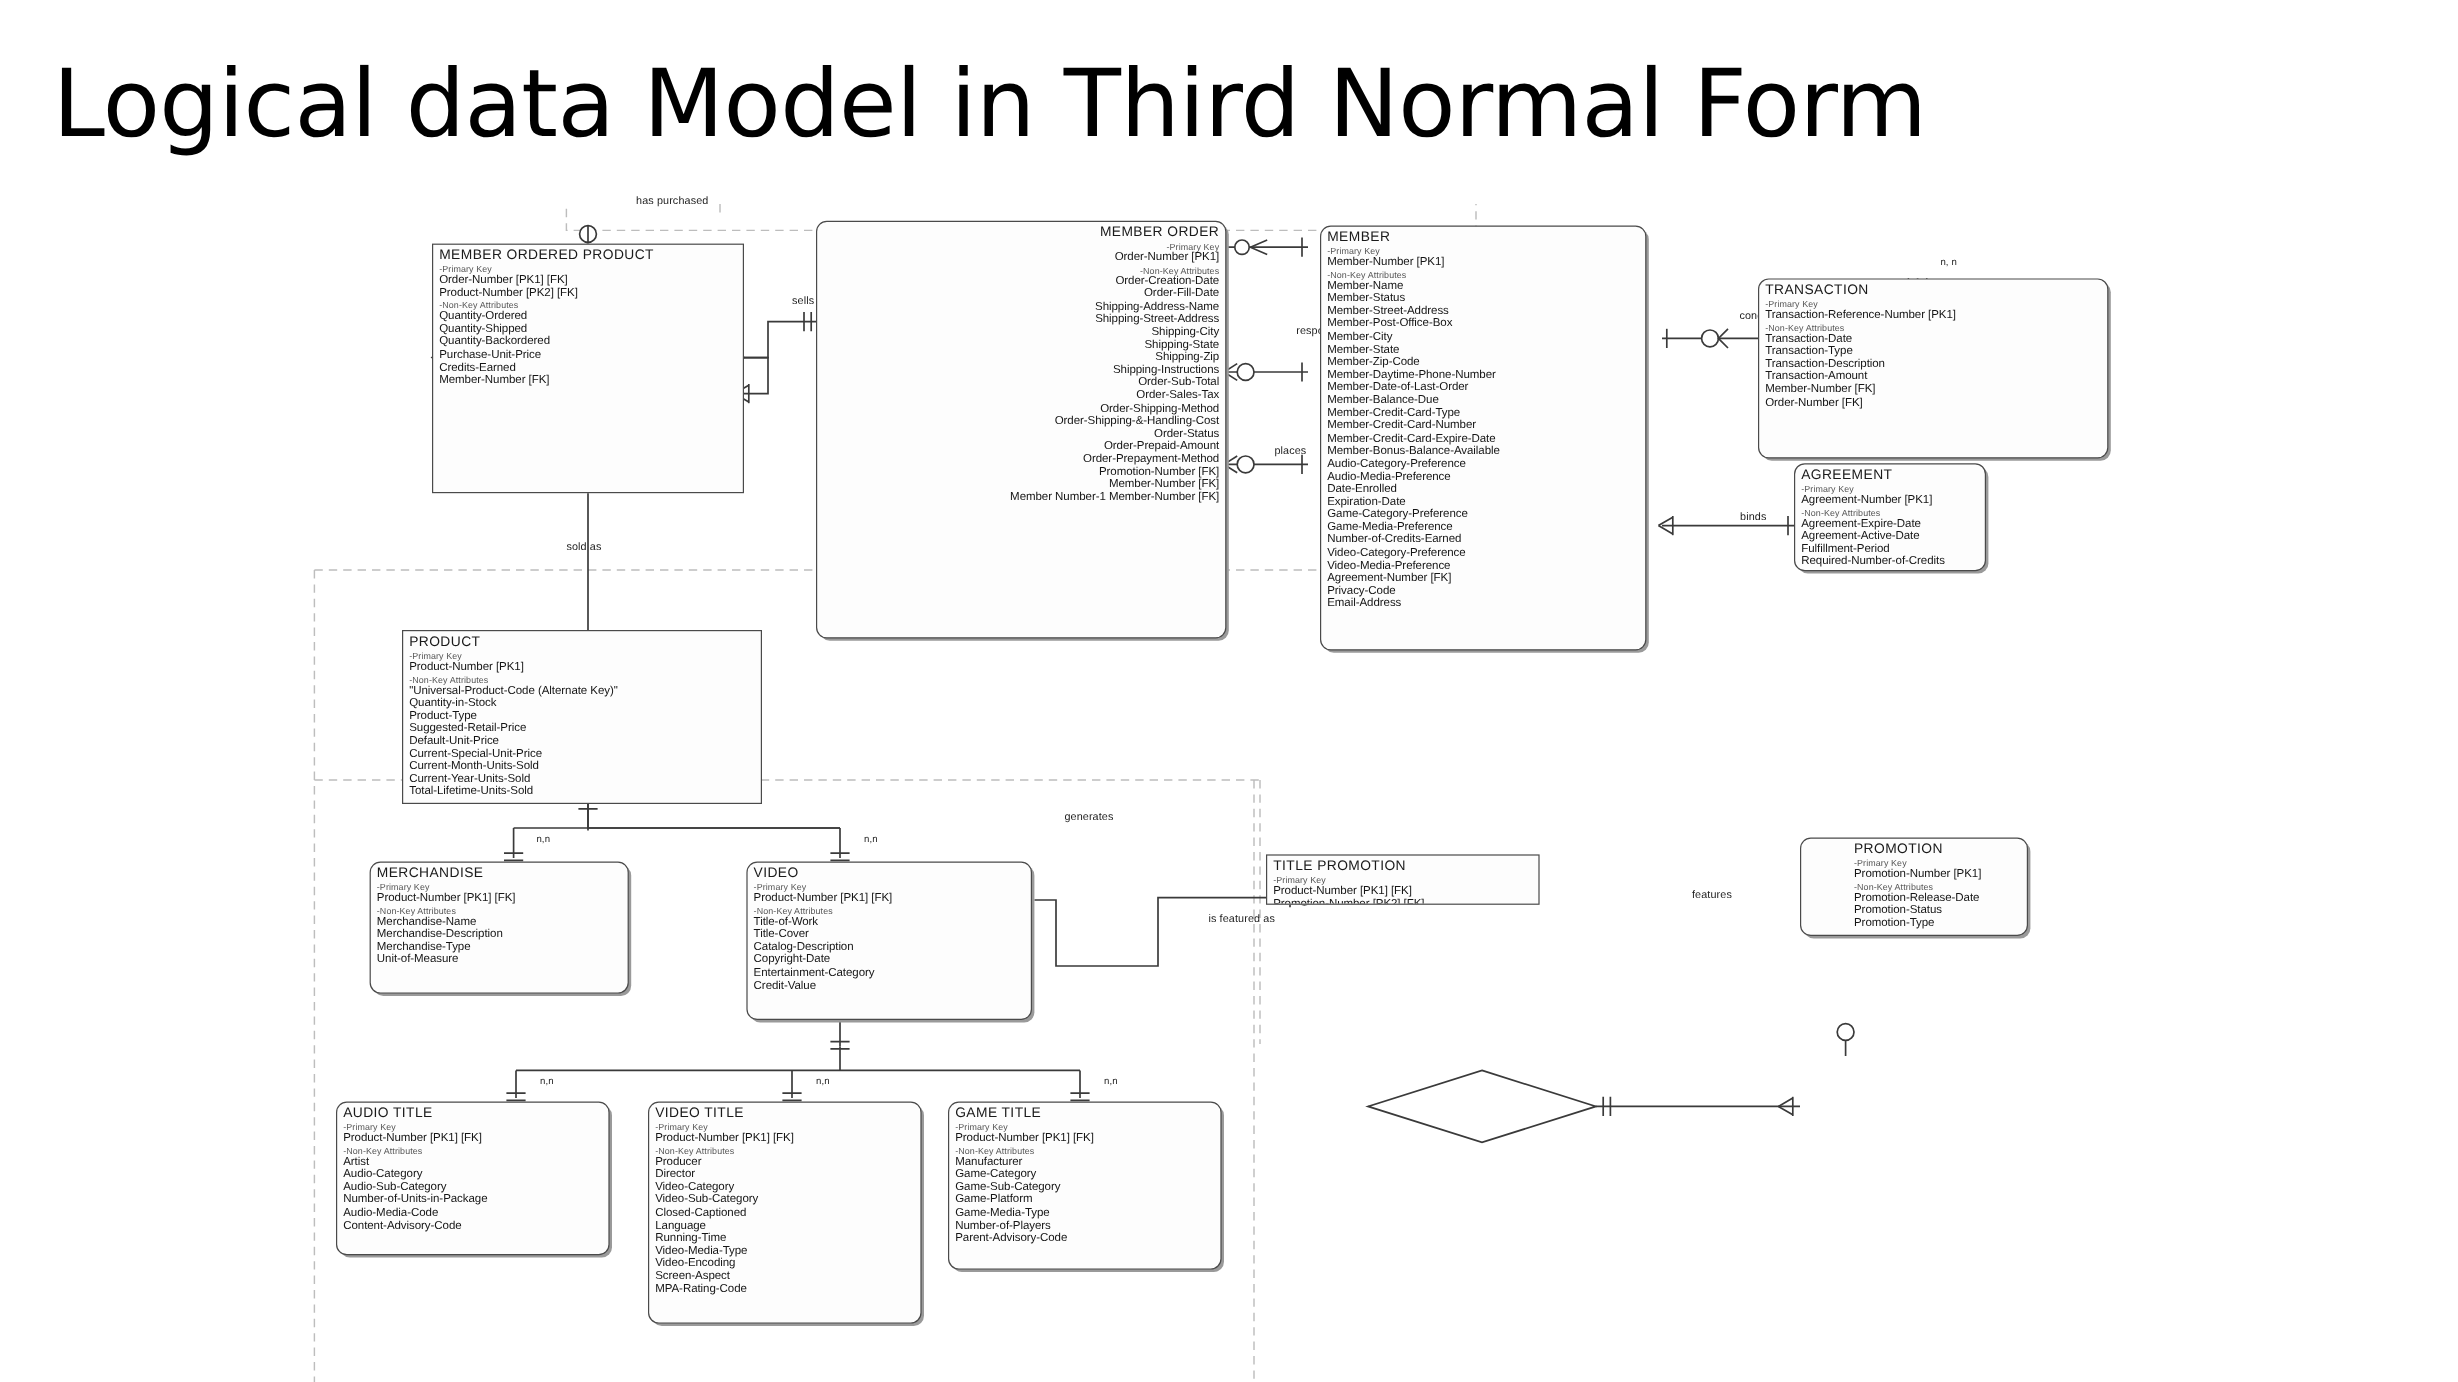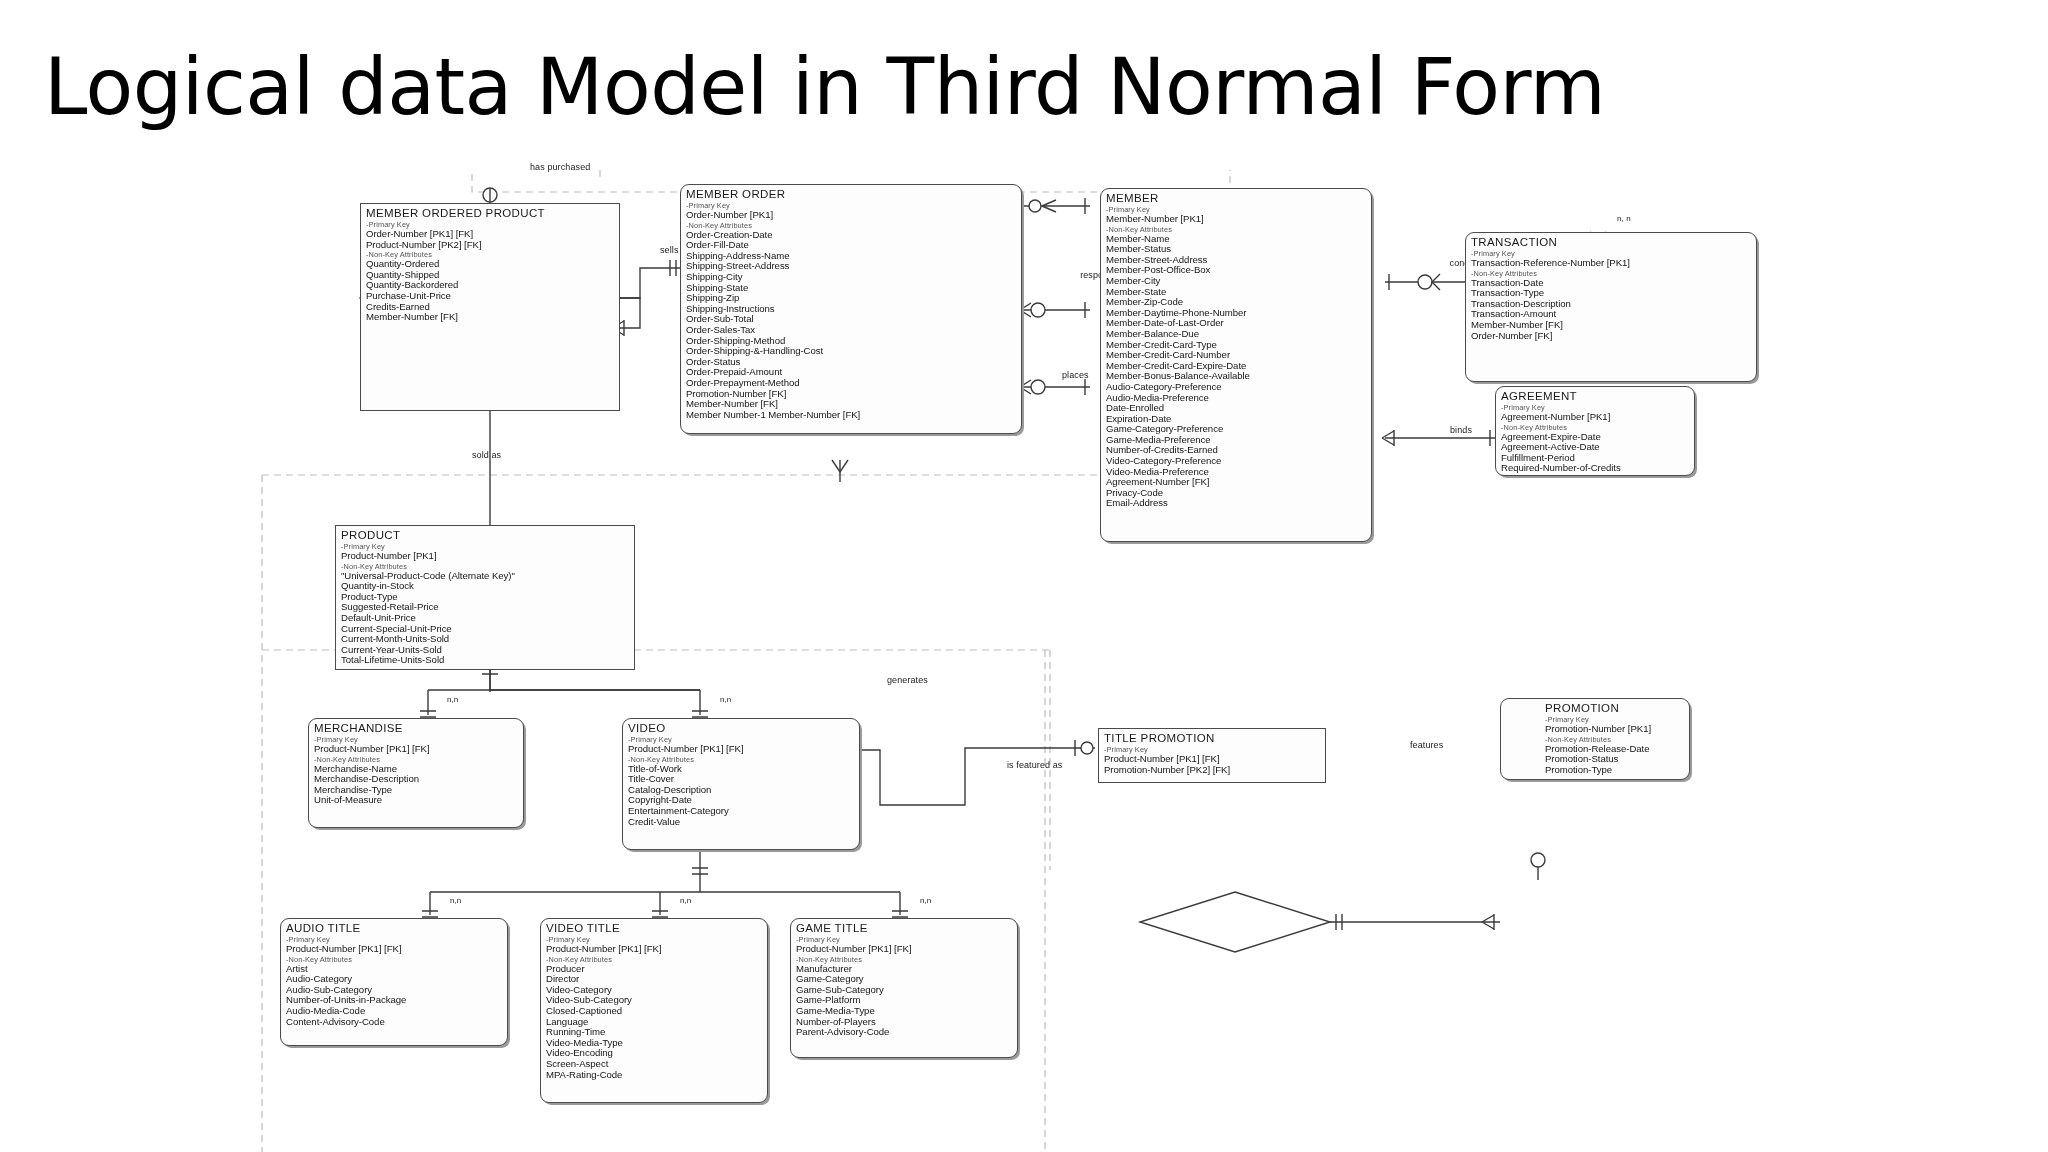--- a/index.html
+++ b/index.html
@@ -265,21 +265,21 @@
         <div class="sect-label">-Non-Key Attributes</div>
       </div>
     <div class="attr">Quantity-Ordered</div>
     <div class="attr">Quantity-Shipped</div>
     <div class="attr">Quantity-Backordered</div>
     <div class="attr">Purchase-Unit-Price</div>
     <div class="attr">Credits-Earned</div>
     <div class="attr">Member-Number  [FK]</div>
   </div>
 
-  <div class="entity rounded" id="e-member-order" style="left:680px; top:14px; width:342px; height:250px;">
+  <div class="entity rounded" id="e-member-order" style="left:680px; top:14px; width:342px; height:348px;text-align:right;">
     <div class="ent-title">MEMBER ORDER</div>
     <div class="sect-wrap">
         <div class="sect-label">-Primary Key</div>
       </div>
     <div class="attr">Order-Number   [PK1]</div>
     <div class="sect-wrap">
         <div class="sect-label">-Non-Key Attributes</div>
       </div>
     <div class="attr">Order-Creation-Date</div>
     <div class="attr">Order-Fill-Date</div>
@@ -348,21 +348,21 @@
         <div class="sect-label">-Non-Key Attributes</div>
       </div>
     <div class="attr">Transaction-Date</div>
     <div class="attr">Transaction-Type</div>
     <div class="attr">Transaction-Description</div>
     <div class="attr">Transaction-Amount</div>
     <div class="attr">Member-Number  [FK]</div>
     <div class="attr">Order-Number  [FK]</div>
   </div>
 
-  <div class="entity rounded" id="e-agreement" style="left:1495px; top:216px; width:200px; height:90px;">
+  <div class="entity rounded" id="e-agreement" style="left:1495px; top:216px; width:160px; height:90px;">
     <div class="ent-title">AGREEMENT</div>
     <div class="sect-wrap">
         <div class="sect-label">-Primary Key</div>
       </div>
     <div class="attr">Agreement-Number   [PK1]</div>
     <div class="sect-wrap">
         <div class="sect-label">-Non-Key Attributes</div>
       </div>
     <div class="attr">Agreement-Expire-Date</div>
     <div class="attr">Agreement-Active-Date</div>
@@ -472,21 +472,21 @@
       </div>
     <div class="attr">Manufacturer</div>
     <div class="attr">Game-Category</div>
     <div class="attr">Game-Sub-Category</div>
     <div class="attr">Game-Platform</div>
     <div class="attr">Game-Media-Type</div>
     <div class="attr">Number-of-Players</div>
     <div class="attr">Parent-Advisory-Code</div>
   </div>
 
-  <div class="entity assoc" id="e-title-promotion" style="left:1098px; top:542px; width:228px; height:55px;margin-top:16px;">
+  <div class="entity assoc" id="e-title-promotion" style="left:1055px; top:542px; width:228px; height:42px;">
     <div class="ent-title">TITLE PROMOTION</div>
     <div class="sect-wrap">
         <div class="sect-label">-Primary Key</div>
       </div>
     <div class="attr">Product-Number   [PK1] [FK]</div>
     <div class="attr">Promotion-Number   [PK2] [FK]</div>
   </div>
 
   <div class="entity rounded" id="e-promotion" style="left:1500px; top:528px; width:190px; height:82px;padding-left:44px;">
     <div class="ent-title">PROMOTION</div>

